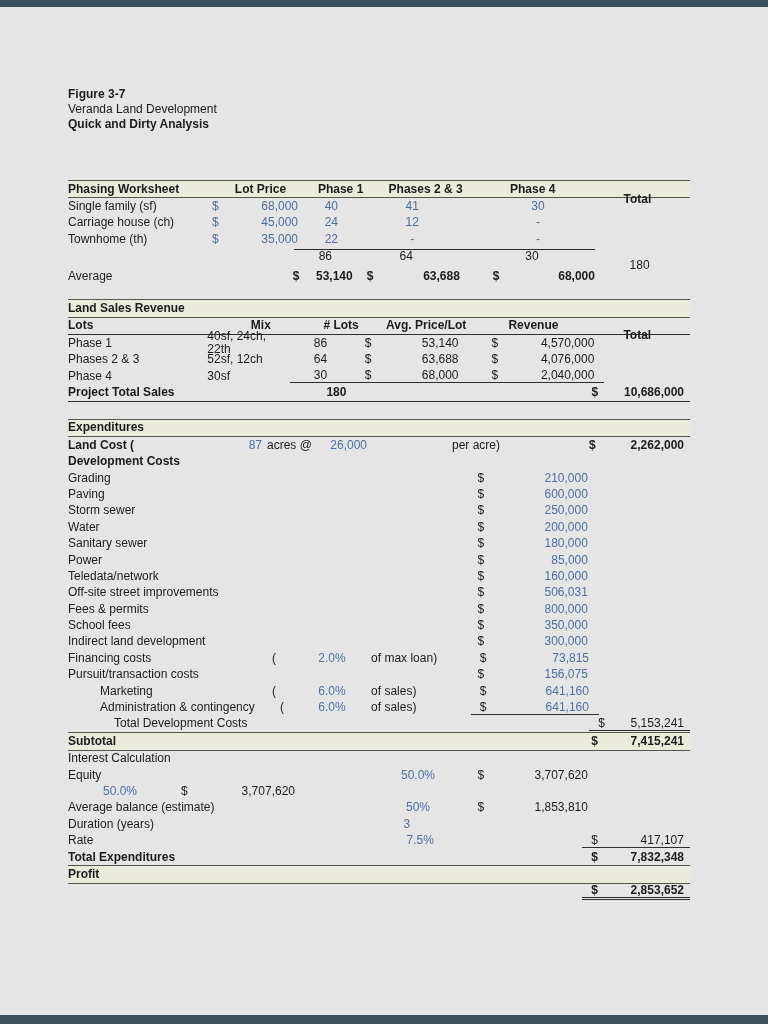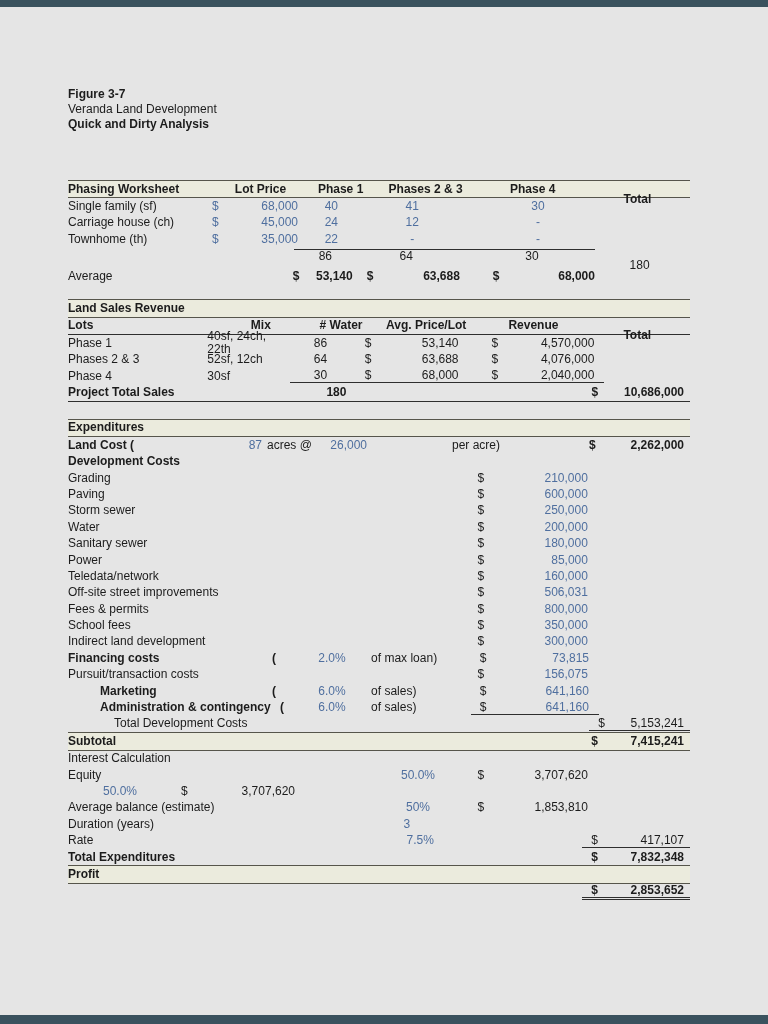--- a/index.html
+++ b/index.html
@@ -25,21 +25,21 @@
   .m4{padding-left:13px;padding-right:24px;}
   .m5{padding-left:9px;padding-right:10px;}
   .m6{padding-left:9px;padding-right:6px;}
   .ul{border-bottom:1px solid #2e2e2e;}
   .dul{border-bottom:3px double #2e2e2e;}
   .ot{border-top:1px solid #2e2e2e;}
   .rowline{border-bottom:1px solid #2e2e2e;}
   .lbl309{width:309px;}
   .lbl413{width:413px;}
   .lbl527{width:527px;}
-  .c12{width:242px;display:flex;justify-content:space-between;align-items:center;font-weight:bold;}
+  .c12{width:242px;display:flex;justify-content:space-between;align-items:center;}
   .ind32{padding-left:32px;}
   .ind46{padding-left:46px;}
   .prn24{padding-right:24px;}
   .prn16{padding-right:16px;}
   .gap15{height:15px;}
   .gap17{height:17px;}
   .mt4{margin-top:4px;}
   .lc1{width:150px;font-weight:700;}
   .lc2{width:44px;text-align:right;}
   .lc3{width:56px;padding-left:5px;}
@@ -134,21 +134,21 @@
 
     <div class="gap15"></div>
 
     <div class="row bar b">
       <div>Land Sales Revenue</div>
     </div>
 
     <div class="row b rowline">
       <div class="c1">Lots</div>
       <div class="c2 r p2">Mix</div>
-      <div class="c3 r p1"># Water</div>
+      <div class="c3 r p1"># Lots</div>
       <div class="c4 r">Avg. Price/Lot</div>
       <div class="c5 r p1">Revenue</div>
       <div class="c6 r p6">Total</div>
     </div>
 
     <div class="row">
       <div class="c1">Phase 1</div>
       <div class="c2 pl4">40sf, 24ch, 22th</div>
       <div class="c3 r p1">86</div>
       <div class="c4 money m4">

